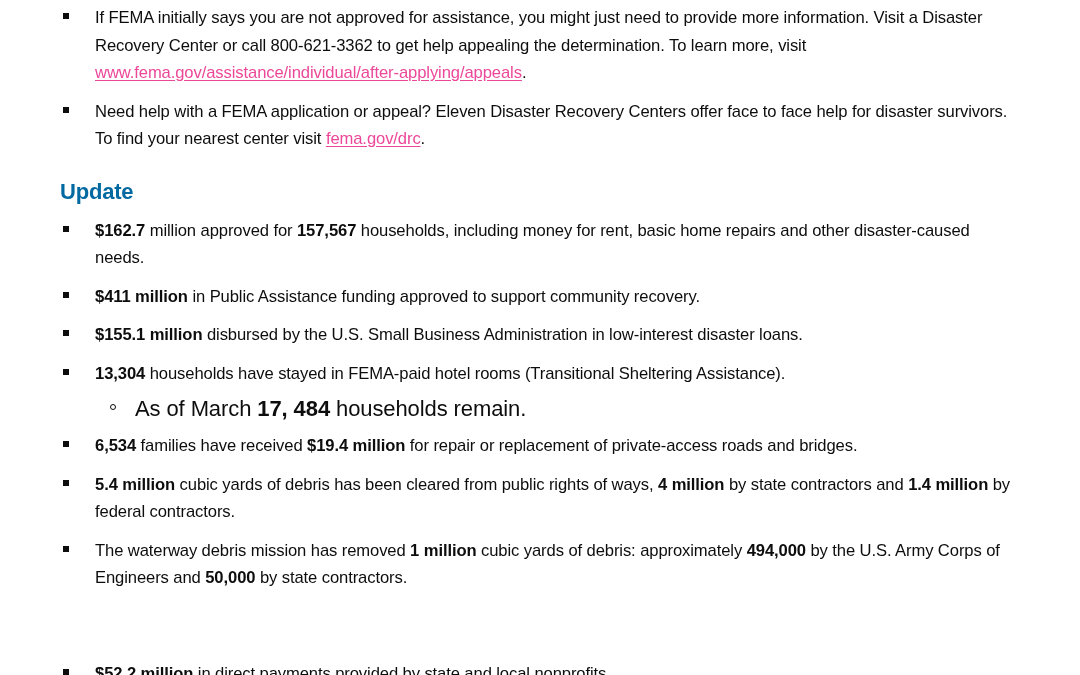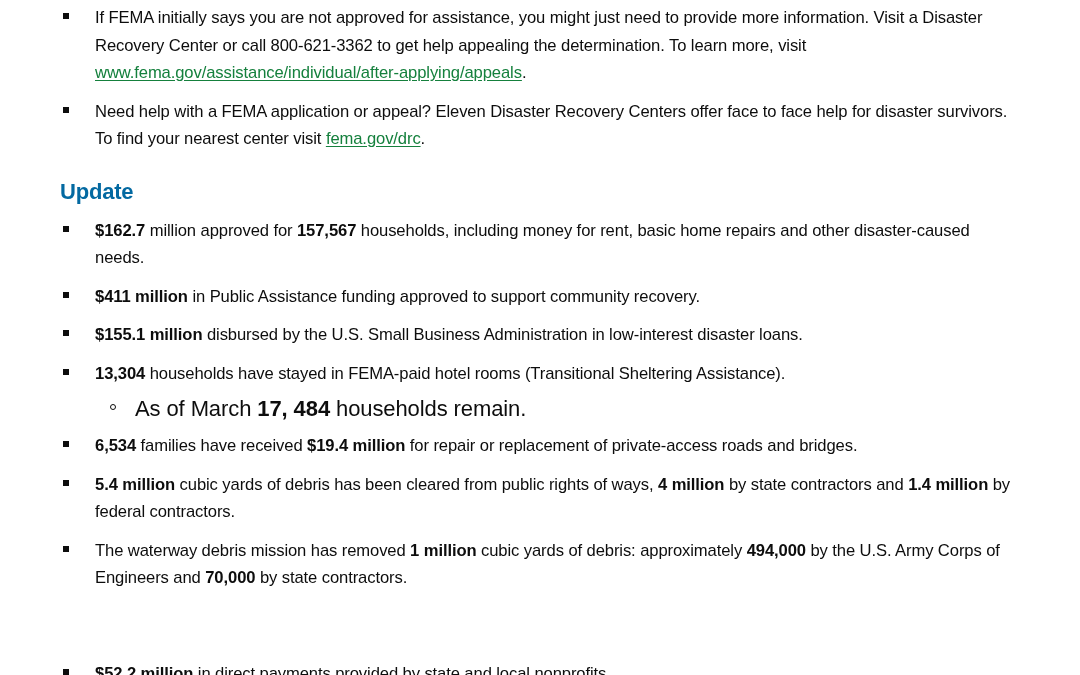--- a/index.html
+++ b/index.html
@@ -76,21 +76,21 @@
     font-weight: bold;
     color: #0369a1;
     letter-spacing: -0.2px;
     margin: 26px 0 12px 0;
   }
 
   
   .b { font-weight: bold; }
 
   .link {
-    color: #15803d;
+    color: #ec4899;
     text-decoration: underline;
     text-underline-offset: 2px;
   }
 
   
   .clipped-row {
     position: absolute;
     left: 60px;
     right: 60px;
     bottom: -13px;
@@ -152,21 +152,21 @@
       <span class="rich"><span class="b">6,534</span><span> families have received </span><span class="b">$19.4 million</span><span> for repair or replacement of private-access roads and bridges.</span></span>
     </li>
 
     <li class="bullet-item">
       <span class="marker"></span>
       <span class="rich"><span class="b">5.4 million</span><span> cubic yards of debris has been cleared from public rights of ways, </span><span class="b">4 million</span><span> by state contractors and </span><span class="b">1.4 million</span><span> by federal contractors.</span></span>
     </li>
 
     <li class="bullet-item">
       <span class="marker"></span>
-      <span class="rich"><span>The waterway debris mission has removed </span><span class="b">1 million</span><span> cubic yards of debris: approximately </span><span class="b">494,000</span><span> by the U.S. Army Corps of Engineers and </span><span class="b">70,000</span><span> by state contractors.</span></span>
+      <span class="rich"><span>The waterway debris mission has removed </span><span class="b">1 million</span><span> cubic yards of debris: approximately </span><span class="b">494,000</span><span> by the U.S. Army Corps of Engineers and </span><span class="b">50,000</span><span> by state contractors.</span></span>
     </li>
 
   </ul>
 
   <div class="clipped-row">
     <div class="bullet-item">
       <span class="marker"></span>
       <span class="rich"><span class="b">$52.2 million</span><span> in direct payments provided by state and local nonprofits.</span></span>
     </div>
   </div>

